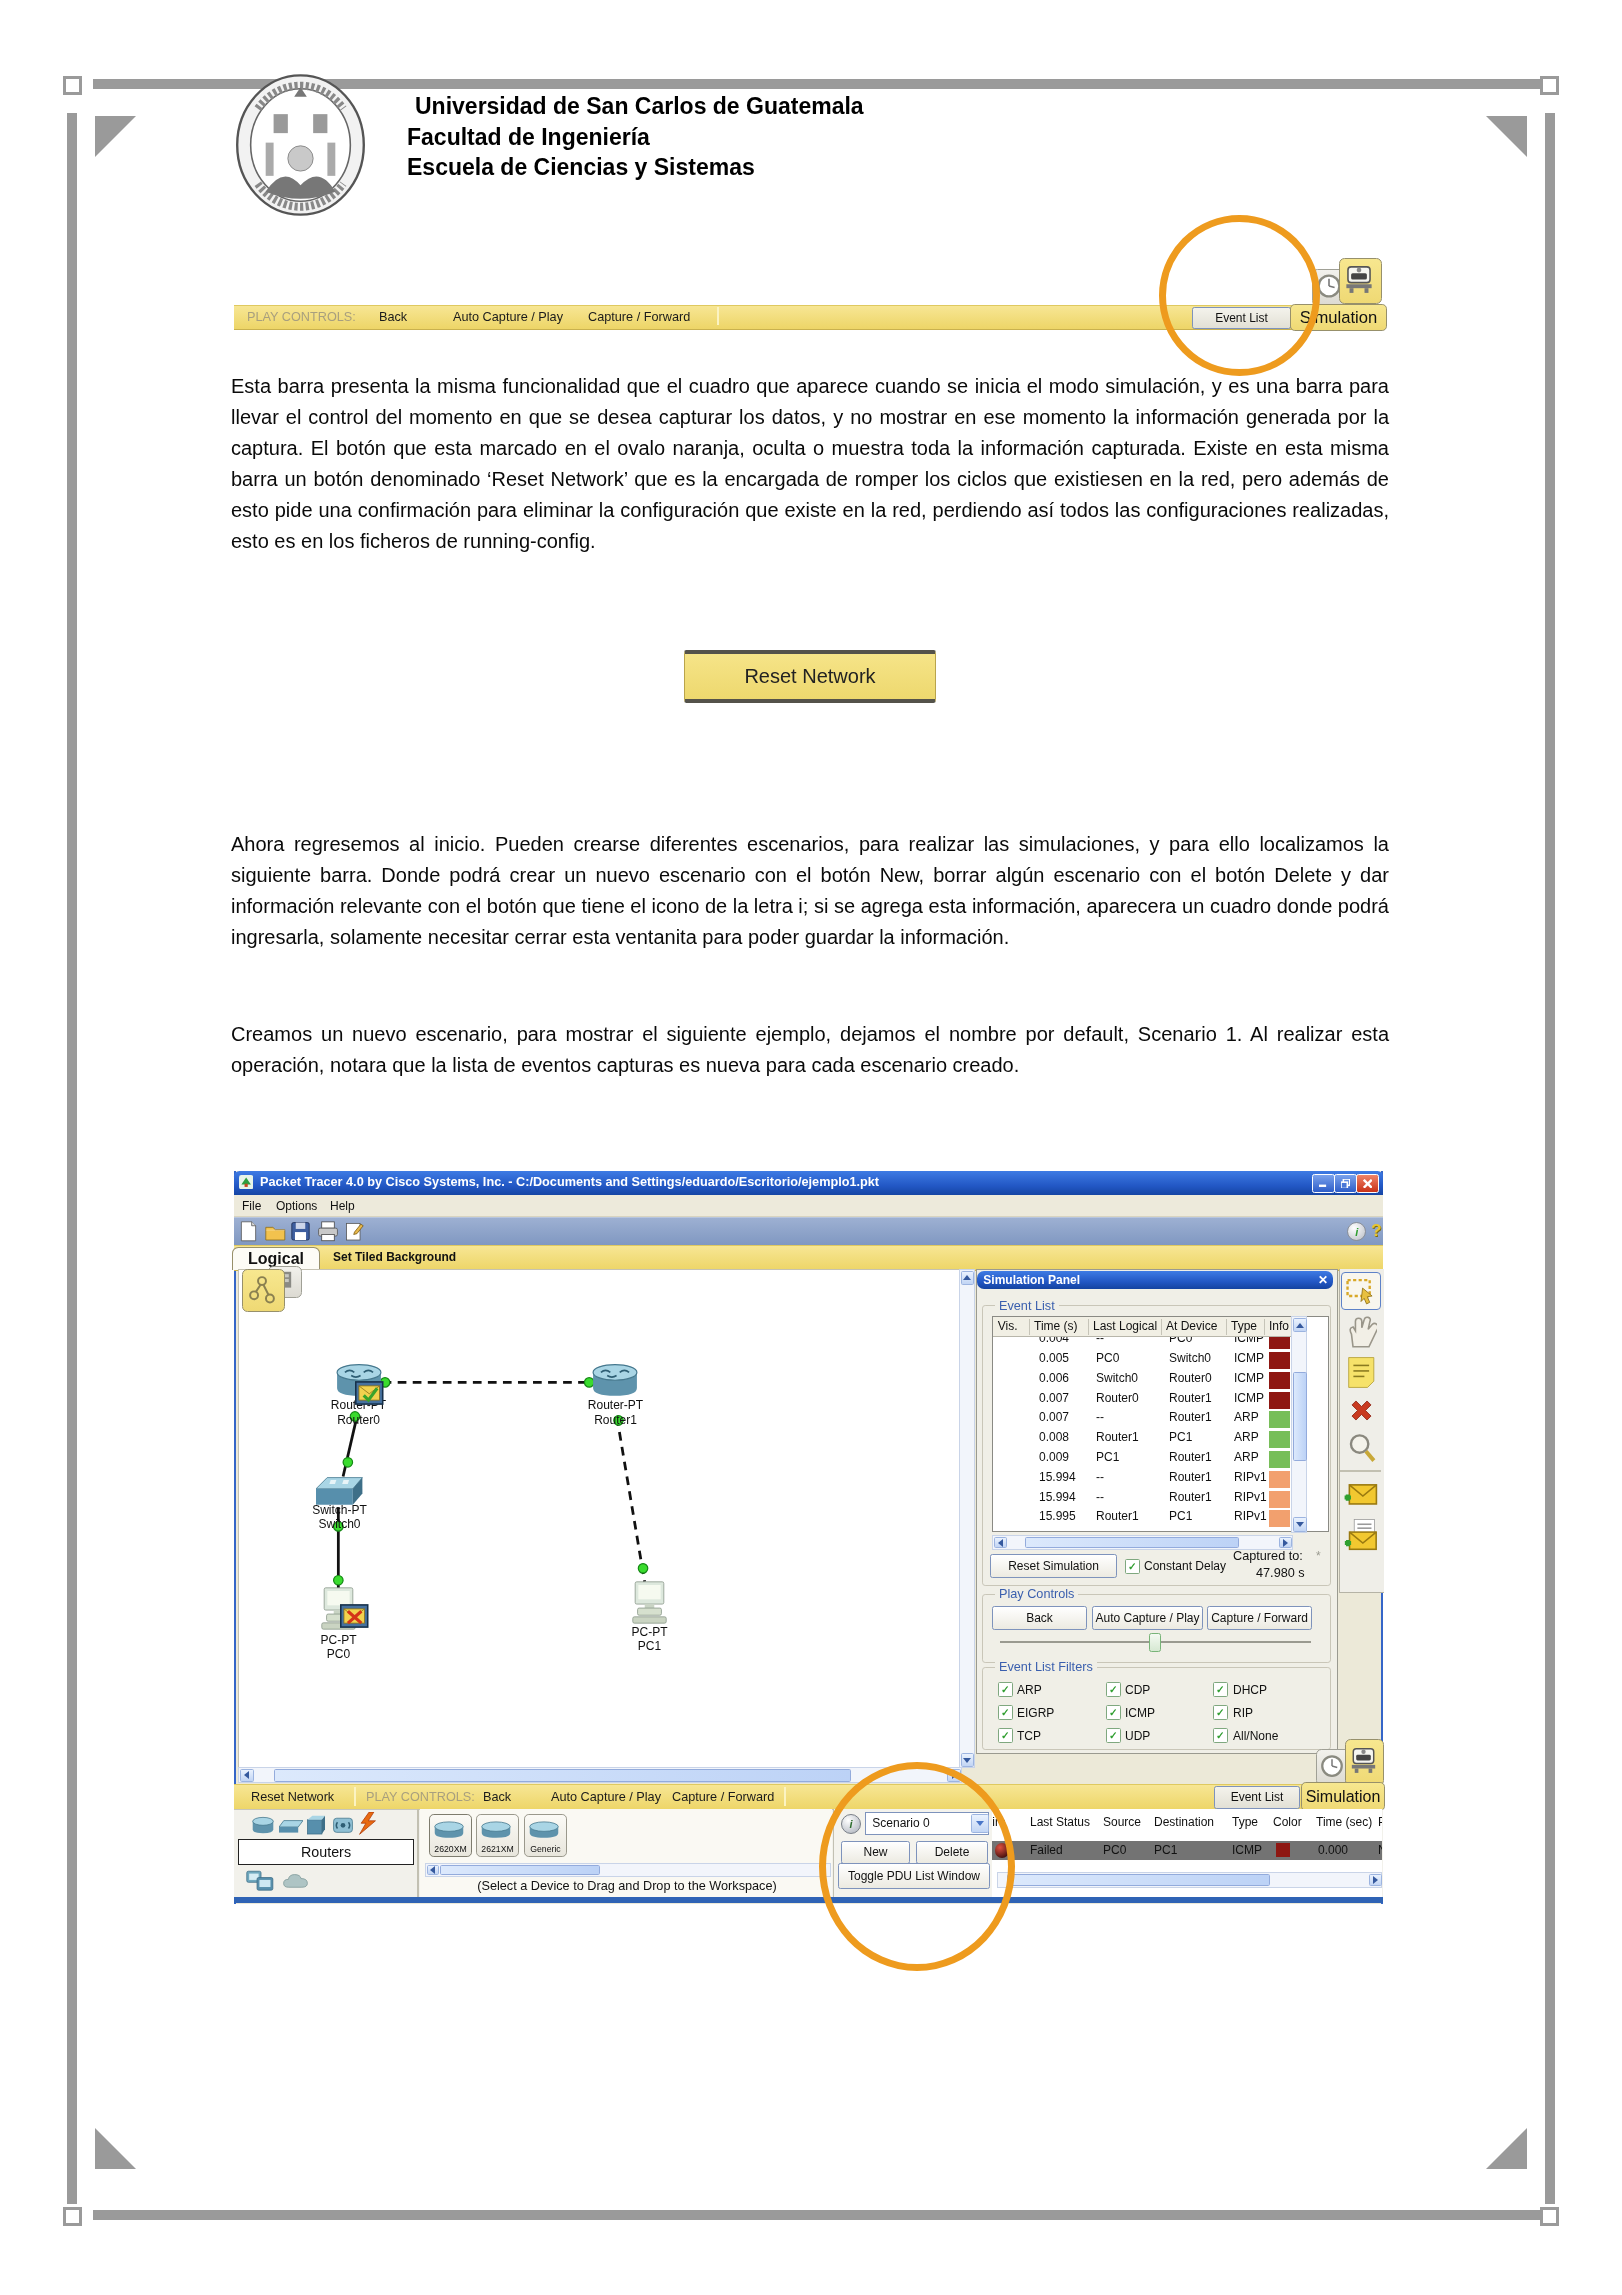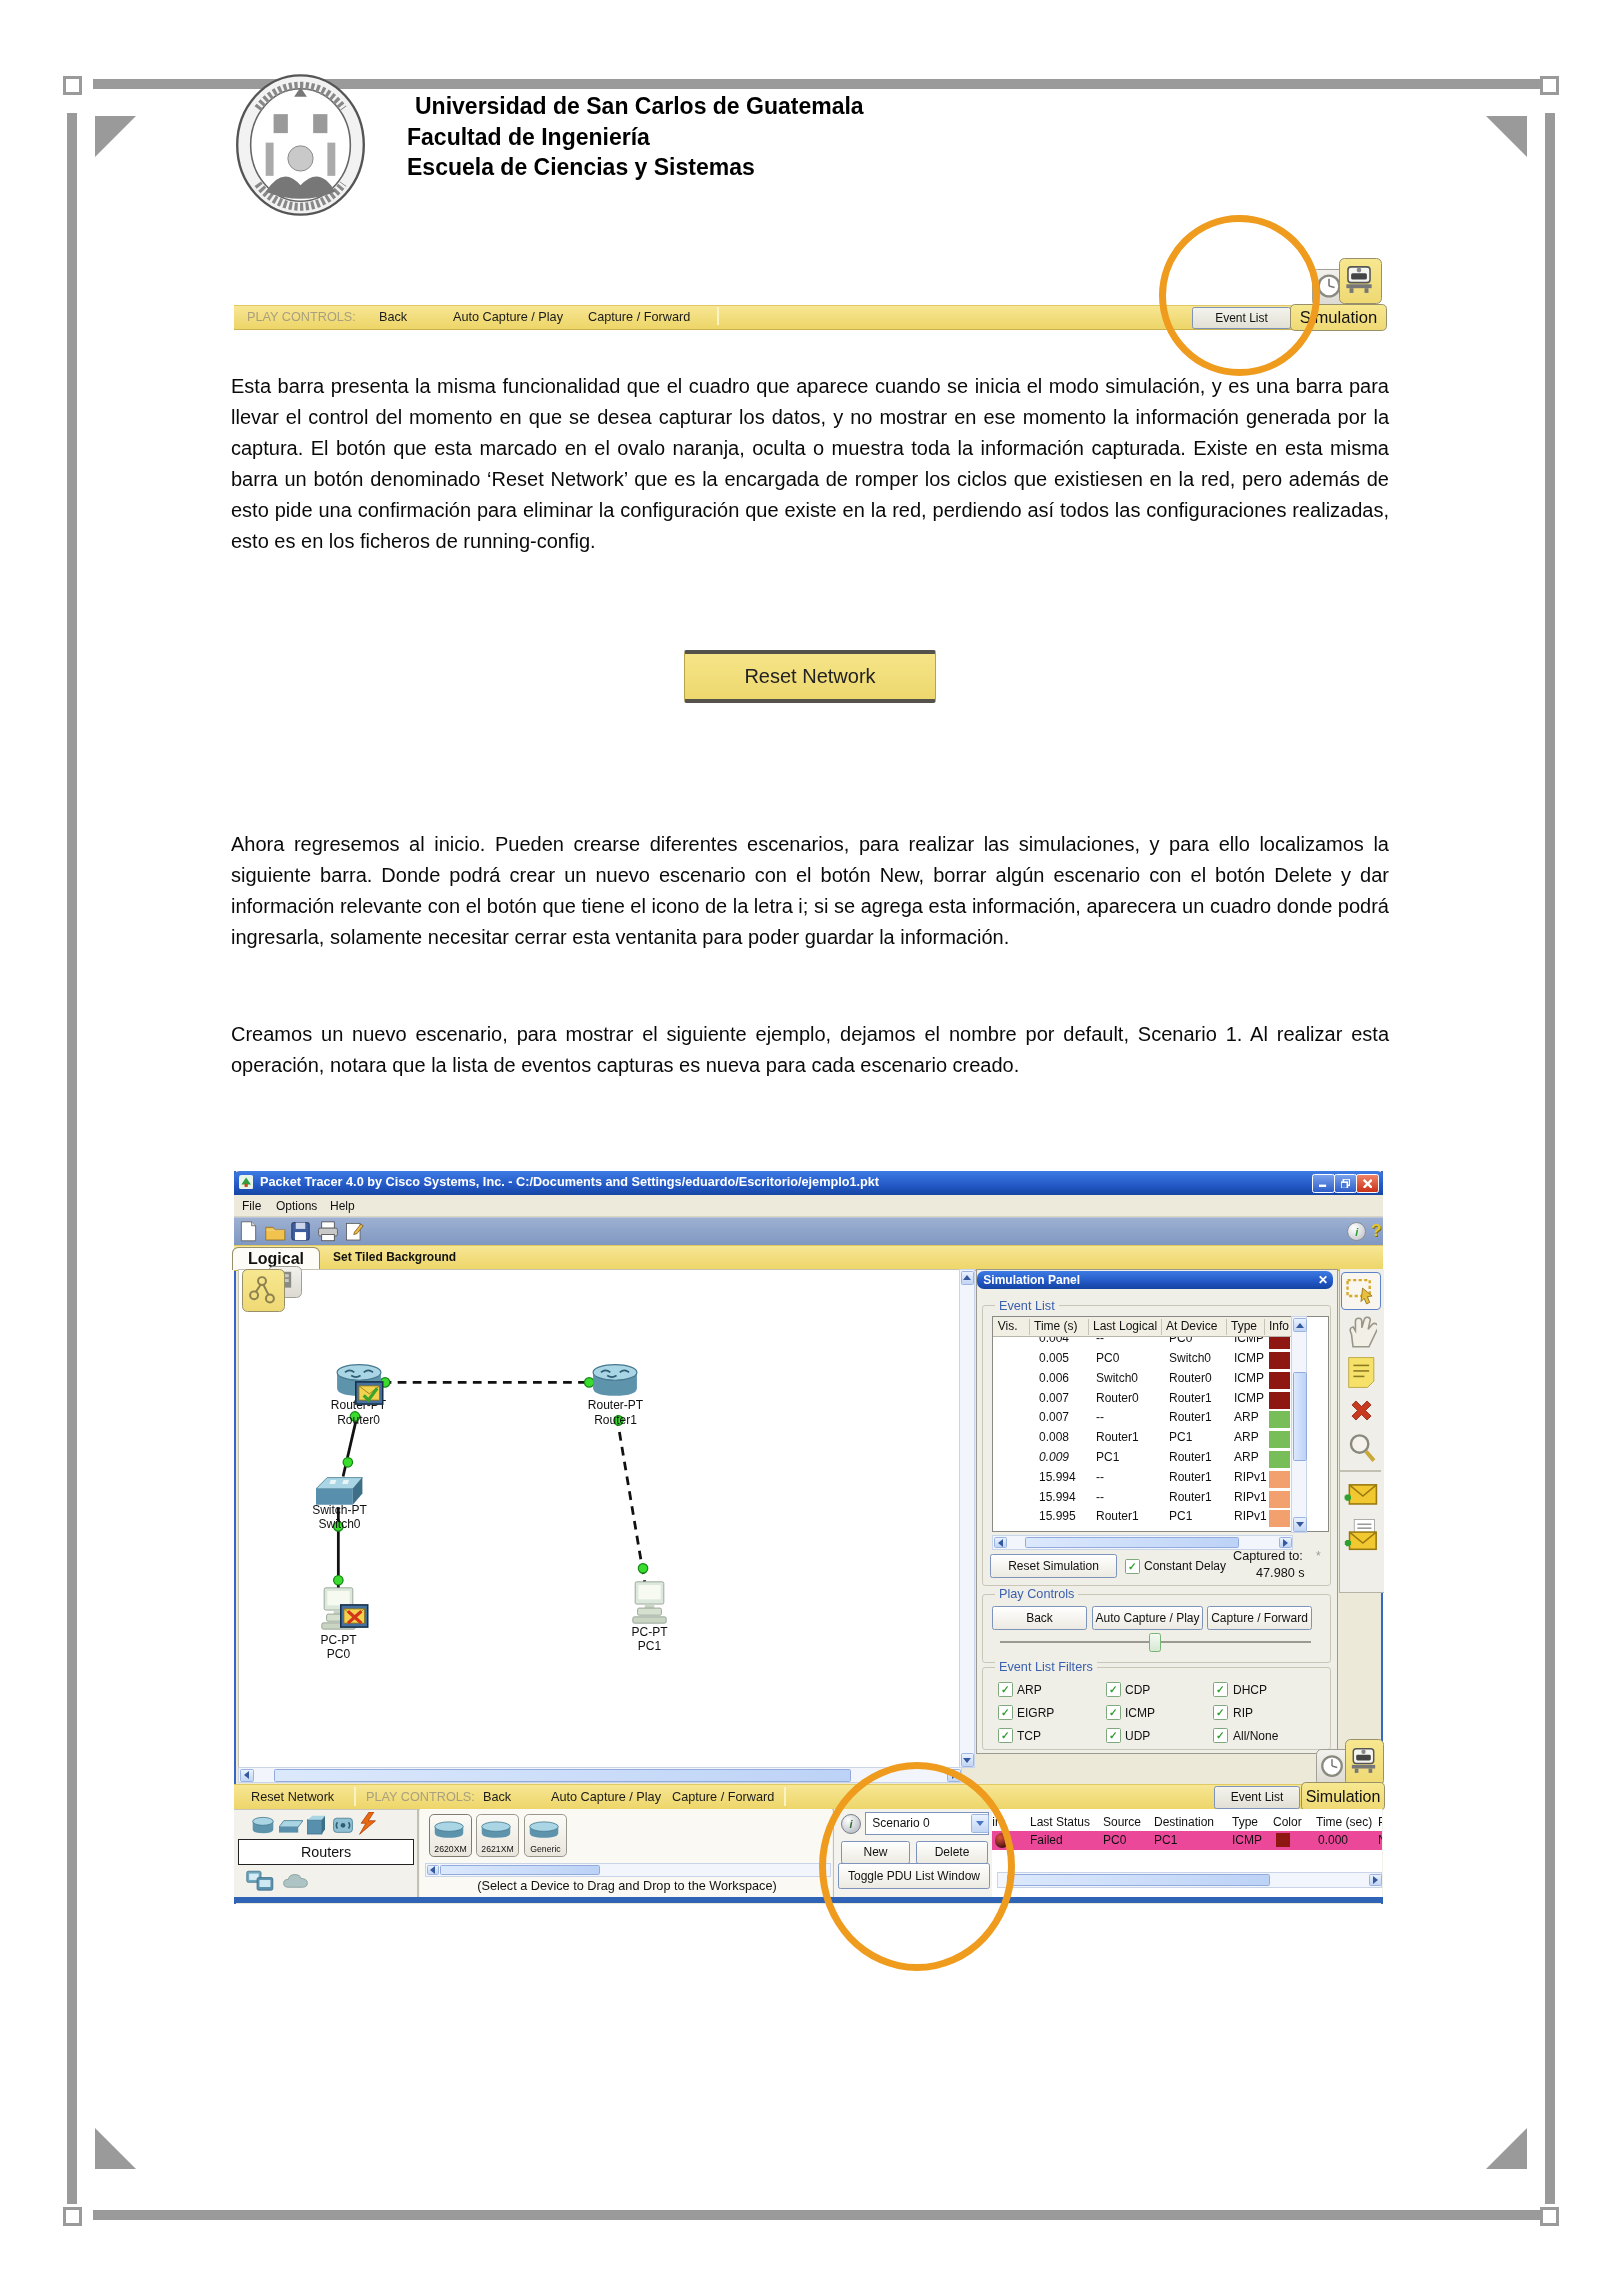--- a/index.html
+++ b/index.html
@@ -344,21 +344,21 @@
       <span class="a" style="left: 276px; top: 0.8px; width: 21.4px; height: 17.4px; background-color: rgb(119, 190, 89);"></span>
     </div>
     <div class="a" style="left:0;top:113px;width:299px;height:20px;">
       <span class="a cell" style="left:46px;">0.008</span>
       <span class="a cell" style="left:103px;">Router1</span>
       <span class="a cell" style="left:176px;">PC1</span>
       <span class="a cell" style="left:241px;">ARP</span>
       <span class="a" style="left: 276px; top: 0.8px; width: 21.4px; height: 17.4px; background-color: rgb(119, 190, 89);"></span>
     </div>
     <div class="a" style="left:0;top:133px;width:299px;height:20px;">
-      <span class="a cell" style="left:46px;font-style:italic;">0.009</span>
+      <span class="a cell" style="left:46px;">0.009</span>
       <span class="a cell" style="left:103px;">PC1</span>
       <span class="a cell" style="left:176px;">Router1</span>
       <span class="a cell" style="left:241px;">ARP</span>
       <span class="a" style="left: 276px; top: 0.8px; width: 21.4px; height: 17.4px; background-color: rgb(119, 190, 89);"></span>
     </div>
     <div class="a" style="left:0;top:153px;width:299px;height:20px;">
       <span class="a cell" style="left:46px;">15.994</span>
       <span class="a cell" style="left:103px;">--</span>
       <span class="a cell" style="left:176px;">Router1</span>
       <span class="a cell" style="left:241px;">RIPv1</span>
@@ -622,21 +622,21 @@
 
   <div class="a" style="left:992px;top:1809px;width:390px;height:88px;background:#fff;overflow:hidden;">
     <span class="a cell" style="left:-7.1px;top:6.3px;">Fire</span>
     <span class="a cell" style="left:38px;top:6.3px;text-align:right;">Last Status</span>
     <span class="a cell" style="left:111px;top:6.3px;">Source</span>
     <span class="a cell" style="left:162px;top:6.3px;">Destination</span>
     <span class="a cell" style="left:240px;top:6.3px;">Type</span>
     <span class="a cell" style="left:281px;top:6.3px;">Color</span>
     <span class="a cell" style="left:324px;top:6.3px;">Time (sec)</span>
     <span class="a cell" style="left:386px;top:6.3px;">Pe</span>
-    <div class="a" style="left:0;top:22px;width:390px;height:19px;background:#ec4899;">
+    <div class="a" style="left:0;top:32px;width:390px;height:19px;background:#737373;">
       <span class="a" style="left:3.2px;top:2.4px;width:14.3px;height:14.3px;border-radius:50%;background:radial-gradient(circle at 35% 30%,#E05040,#1a0000);"></span>
       <span class="a cell" style="left:38px;top:2.4px;">Failed</span>
       <span class="a cell" style="left:111px;top:2.4px;">PC0</span>
       <span class="a cell" style="left:162px;top:2.4px;">PC1</span>
       <span class="a cell" style="left:240px;top:2.4px;">ICMP</span>
       <span class="a" style="left: 284px; top: 2.4px; width: 13.5px; height: 13.5px; background-color: rgb(142, 23, 18);"></span>
       <span class="a cell" style="left:326px;top:2.4px;">0.000</span>
       <span class="a cell" style="left:386px;top:2.4px;">N</span>
     </div>
     <div class="a strack" style="left:4.8px;top:63px;width:383px;height:13.5px;">

